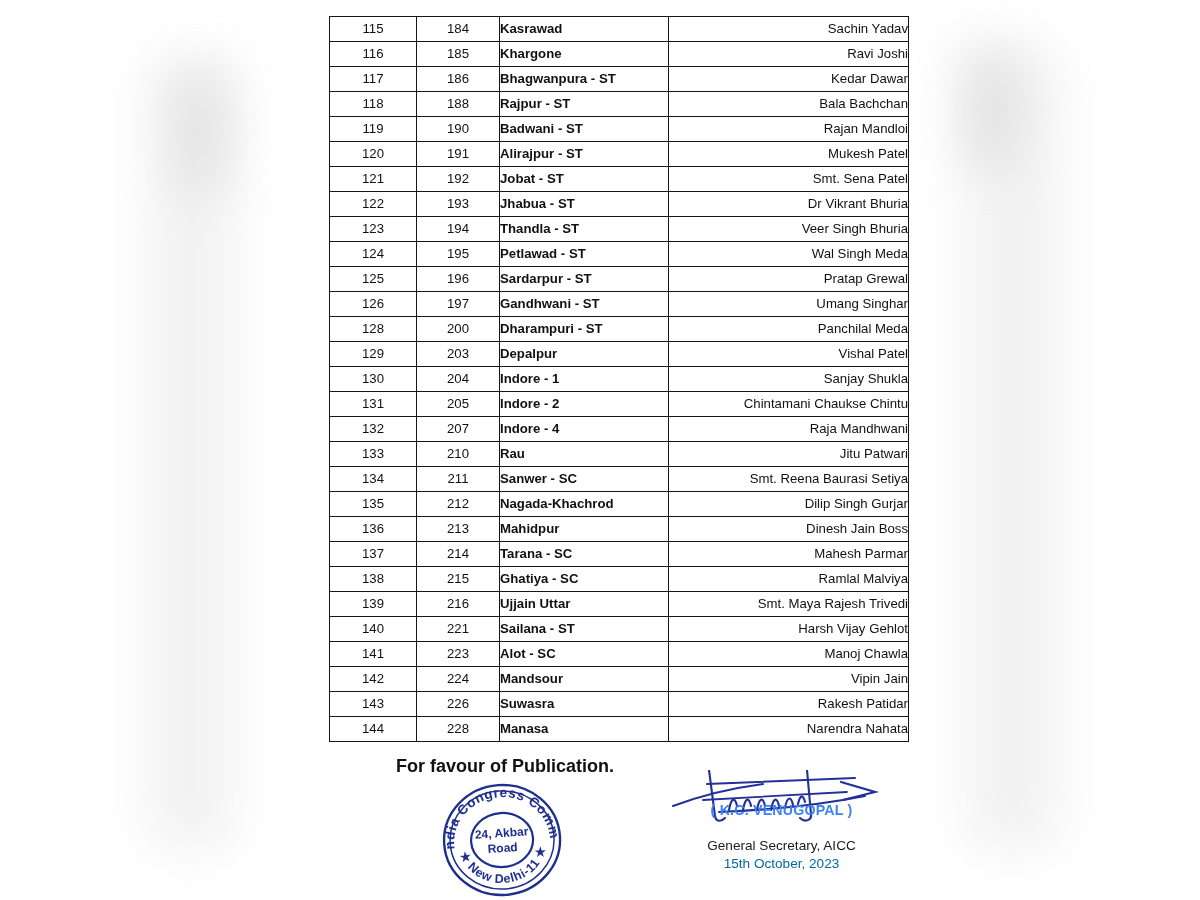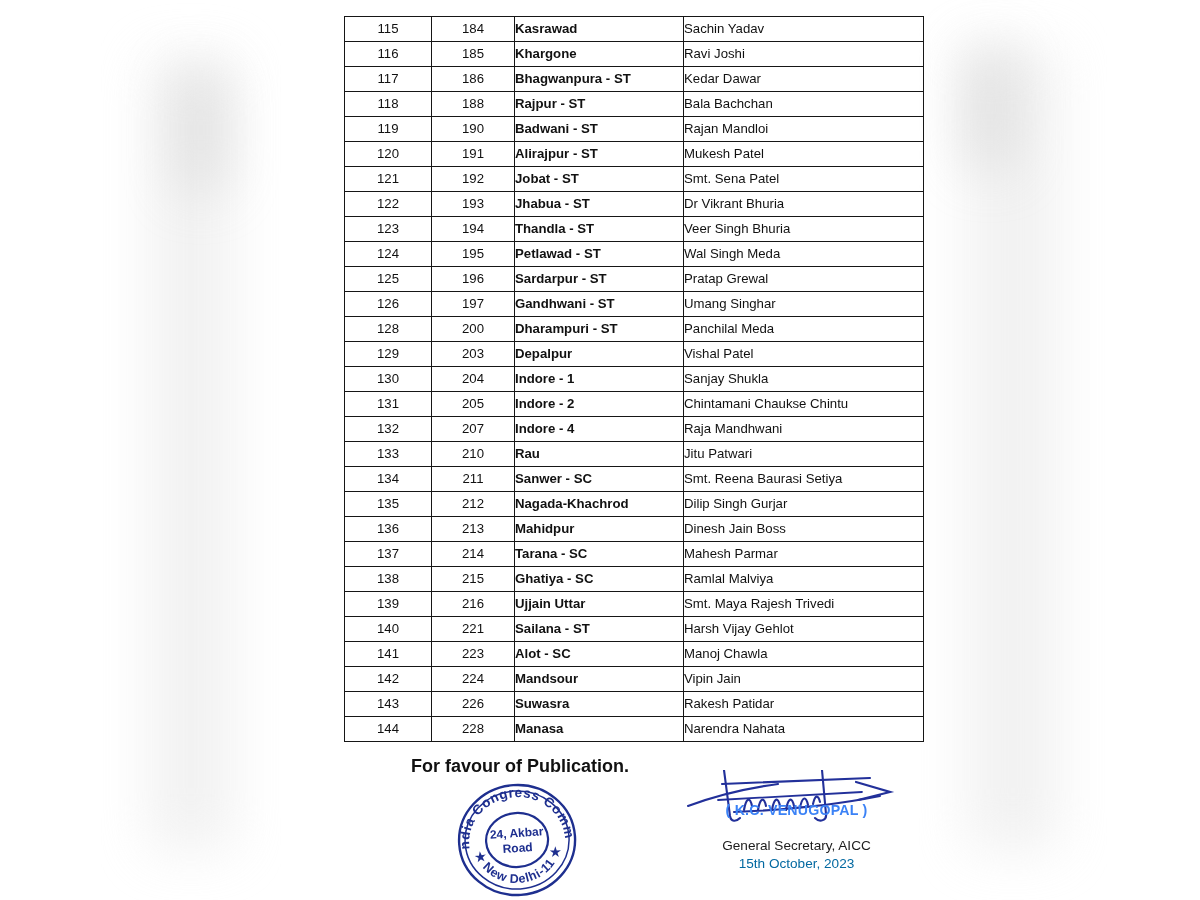--- a/index.html
+++ b/index.html
@@ -34,21 +34,21 @@
     opacity: .62;
   }
   .bg-smudge.l1 { left: 150px; top: 60px;  width: 82px;  height: 790px; }
   .bg-smudge.l2 { left: 178px; top: 70px;  width: 46px;  height: 120px; background: #d6d6d6; }
   .bg-smudge.r1 { left: 68px;  top: 50px;  width: 90px;  height: 800px; }
   .bg-smudge.r2 { left: 66px;  top: 48px;  width: 48px;  height: 120px; background: #d4d4d4; }
 
   
   .sheet {
     position: absolute;
-    left: 344px;
+    left: 329px;
     top: 0;
     width: 575px;
     height: 900px;
     background: #ffffff;
   }
 
   
   .roster {
     position: absolute;
     left: 0;
@@ -63,21 +63,21 @@
     line-height: 22px;
     font-size: 13.2px;
     padding: 0;
     vertical-align: middle;
     white-space: nowrap;
     overflow: hidden;
   }
   .c-sl   { width: 86px;  text-align: center; }
   .c-no   { width: 82px;  text-align: center; }
   .c-seat { width: 168px; text-align: left; padding-left: 6px; font-weight: bold; }
-  .c-cand { width: 239px; text-align: left; padding-left: 6px; }
+  .c-cand { width: 239px; text-align: right; padding-left: 6px; }
 
   
   .footer { position: absolute; left: 0; top: 736px; width: 575px; height: 164px; }
 
   .publication-note {
     position: absolute;
     left: 0;
     top: 20px;
     width: 352px;
     text-align: center;

